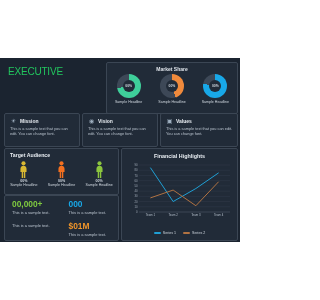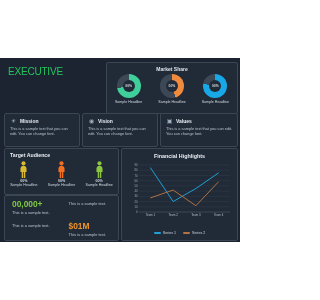--- a/index.html
+++ b/index.html
@@ -149,20 +149,21 @@
       </div>
   </div>
 
   <div class="panel" id="stats">
     <div class="st-grid" id="stats-grid">
         <div class="st-cell">
           <div class="st-num" style="color: rgb(126, 201, 63);">00,000+</div>
           <div class="st-sub">This is a sample text.</div>
         </div>
         <div class="st-cell">
+          <div class="st-num" style="color: rgb(24, 168, 232);">000</div>
           <div class="st-sub">This is a sample text.</div>
         </div>
         <div class="st-cell">
           <div class="st-sub">This is a sample text.</div>
         </div>
         <div class="st-cell">
           <div class="st-num" style="color: rgb(240, 149, 42);">$01M</div>
           <div class="st-sub">This is a sample text.</div>
         </div>
       </div>

